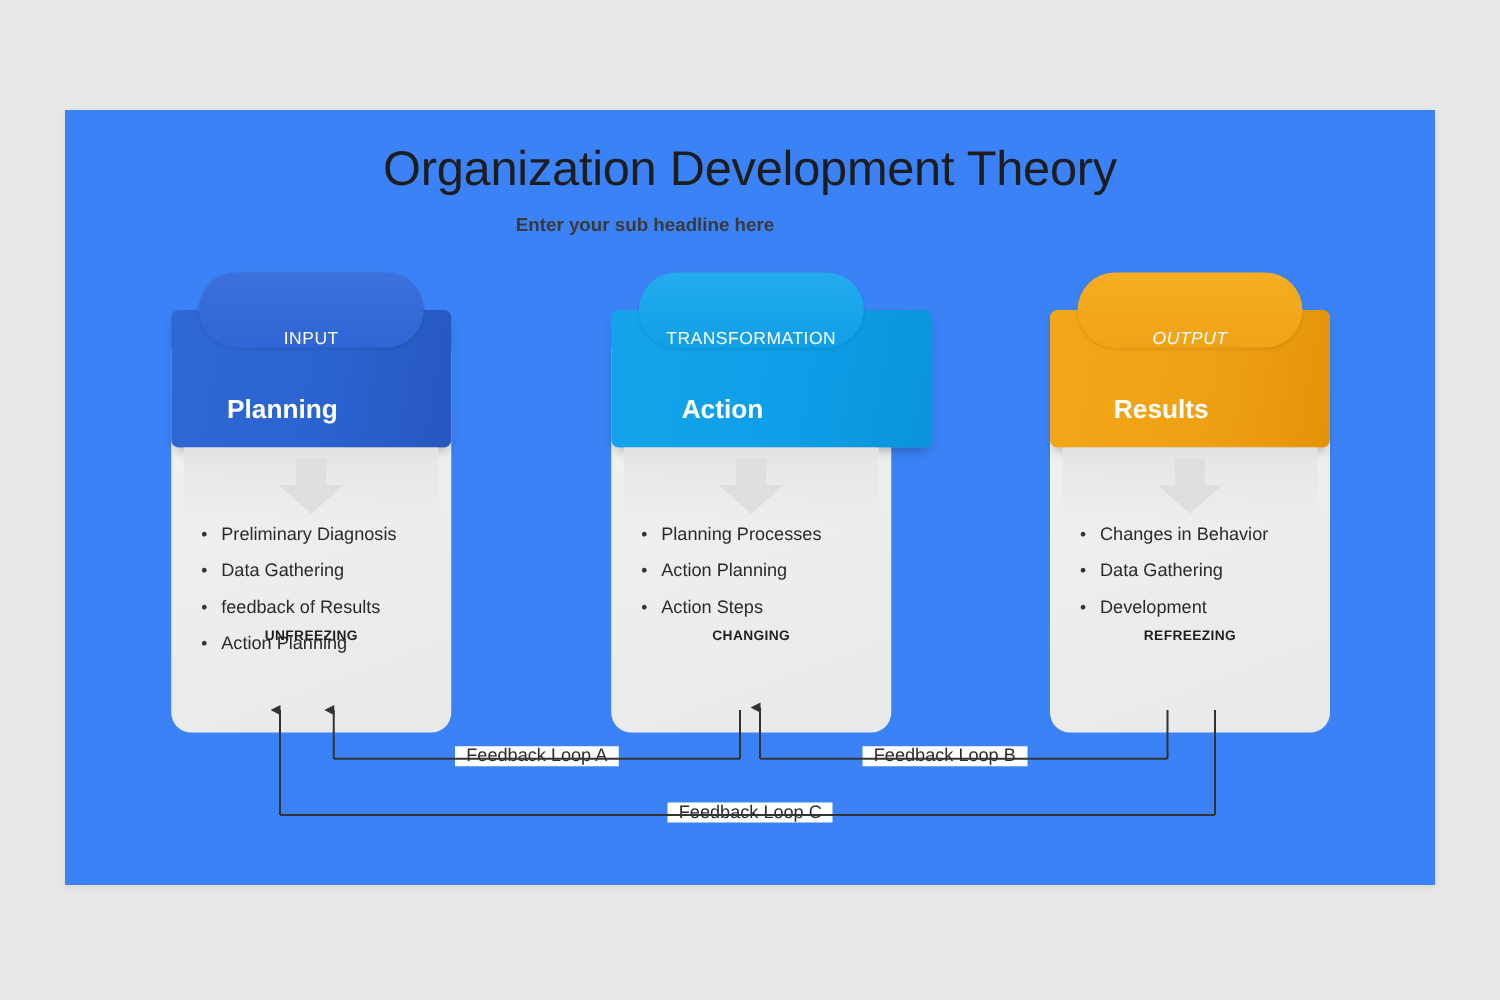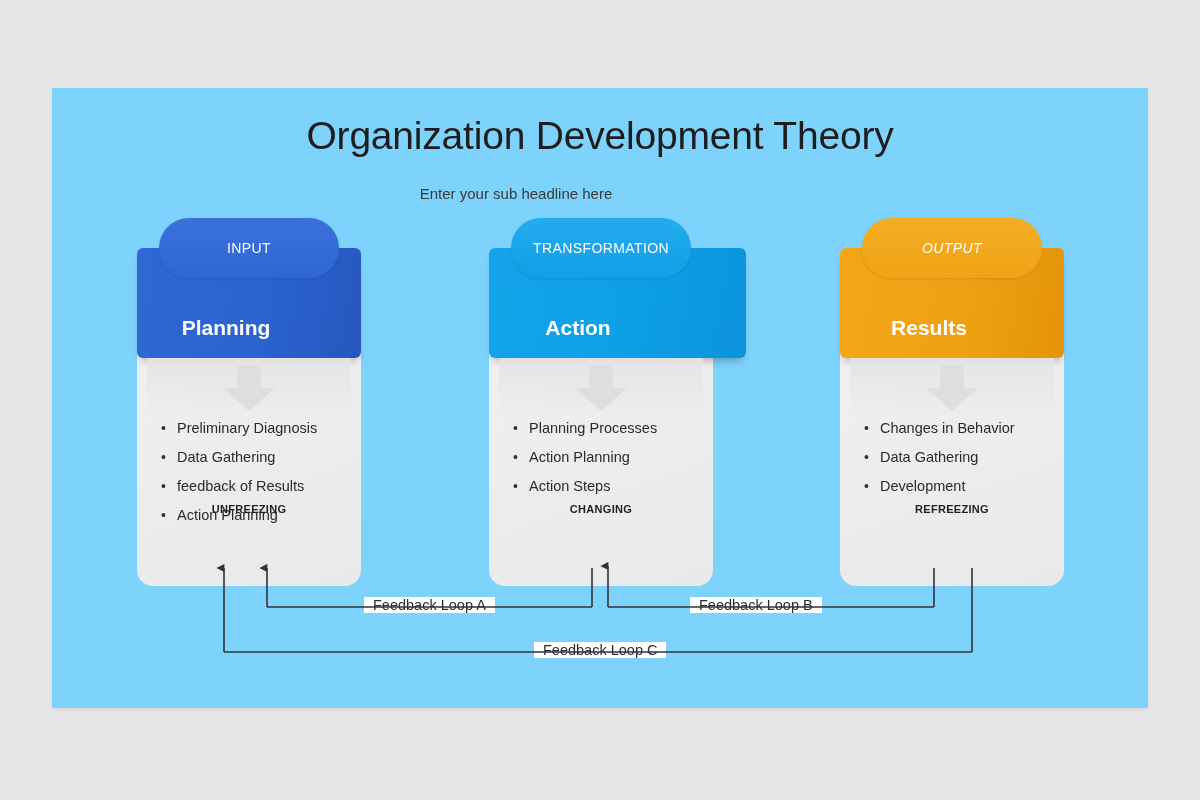--- a/index.html
+++ b/index.html
@@ -12,21 +12,21 @@
     background: #e8e7e7;
     font-family: "Liberation Sans", sans-serif;
     overflow: hidden;
   }
   #slide {
     position: absolute;
     left: 52px;
     top: 88px;
     width: 1096px;
     height: 620px;
-    background: #7dd3fc;
+    background: #3b82f6;
     box-shadow: 0 2px 6px rgba(0,0,0,0.07);
   }
   #page-title {
     position: absolute;
     left: 0;
     top: 26px;
     width: 1096px;
     text-align: center;
     font-size: 39px;
     font-weight: 400;
@@ -34,23 +34,22 @@
     letter-spacing: -0.2px;
     white-space: nowrap;
   }
   #page-subtitle {
     position: absolute;
     left: 0;
     top: 84px;
     width: 928px;
     text-align: center;
     font-size: 15px;
-    font-weight: 400;
+    font-weight: 700;
     color: #3a3a3a;
-    margin-top: 13px;
   }
 
   
   .column {
     position: absolute;
     top: 130px;
     width: 224px;
   }
   .col-0 { left: 85px; }
   .col-1 { left: 437px; }
@@ -67,21 +66,21 @@
   }
 
   .pill {
     position: absolute;
     left: 22px;
     top: 0;
     width: 180px;
     height: 60px;
     border-radius: 30px;
     display: flex;
-    align-items: center;
+    align-items: flex-end;
     justify-content: center;
     color: #ffffff;
     font-size: 14px;
     letter-spacing: 0.4px;
     z-index: 3;
     box-shadow: 0 1px 3px rgba(0,0,0,0.12);
   }
 
   .headbox {
     position: absolute;

